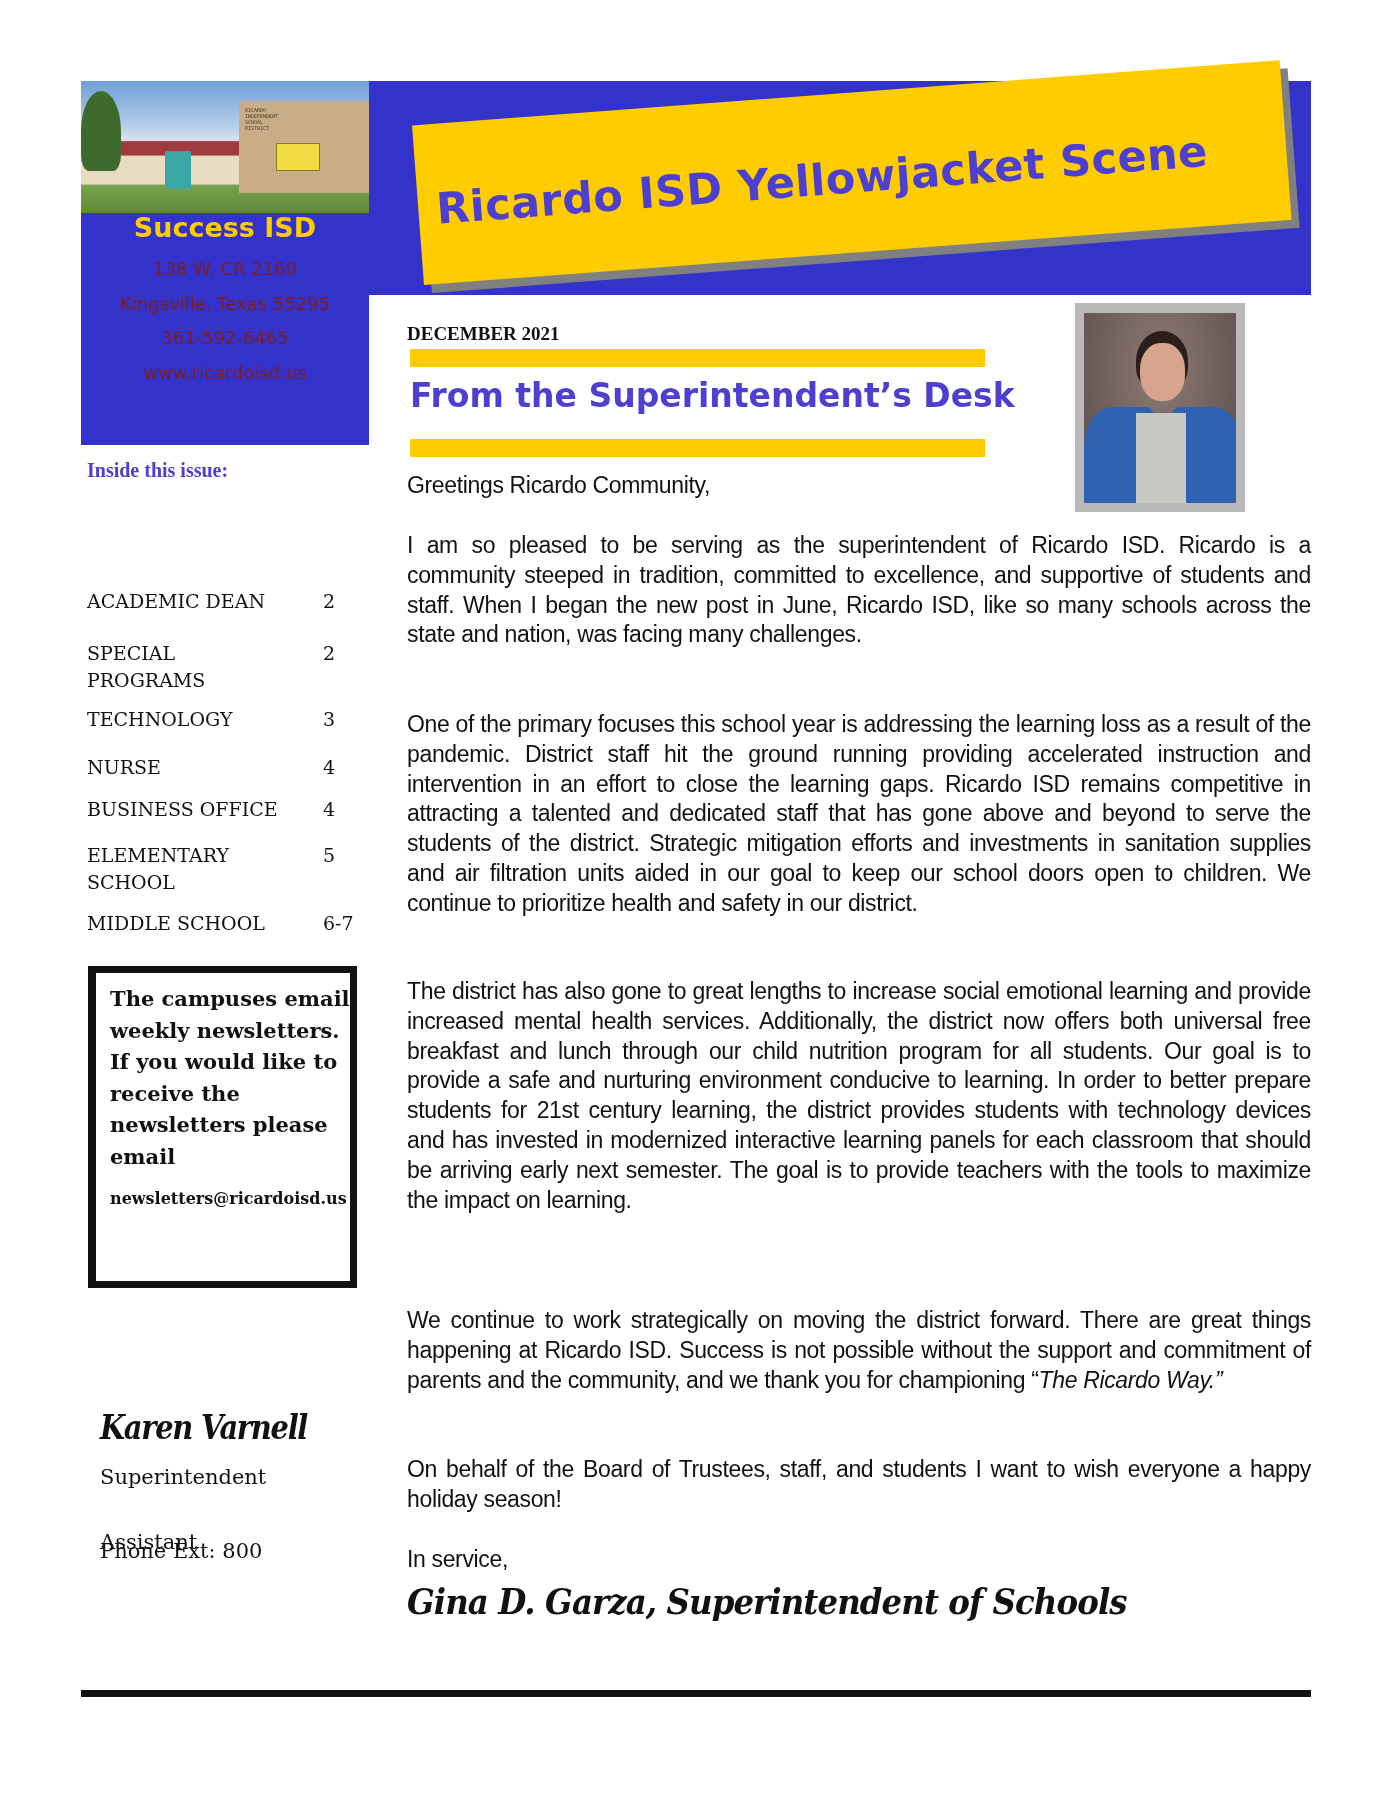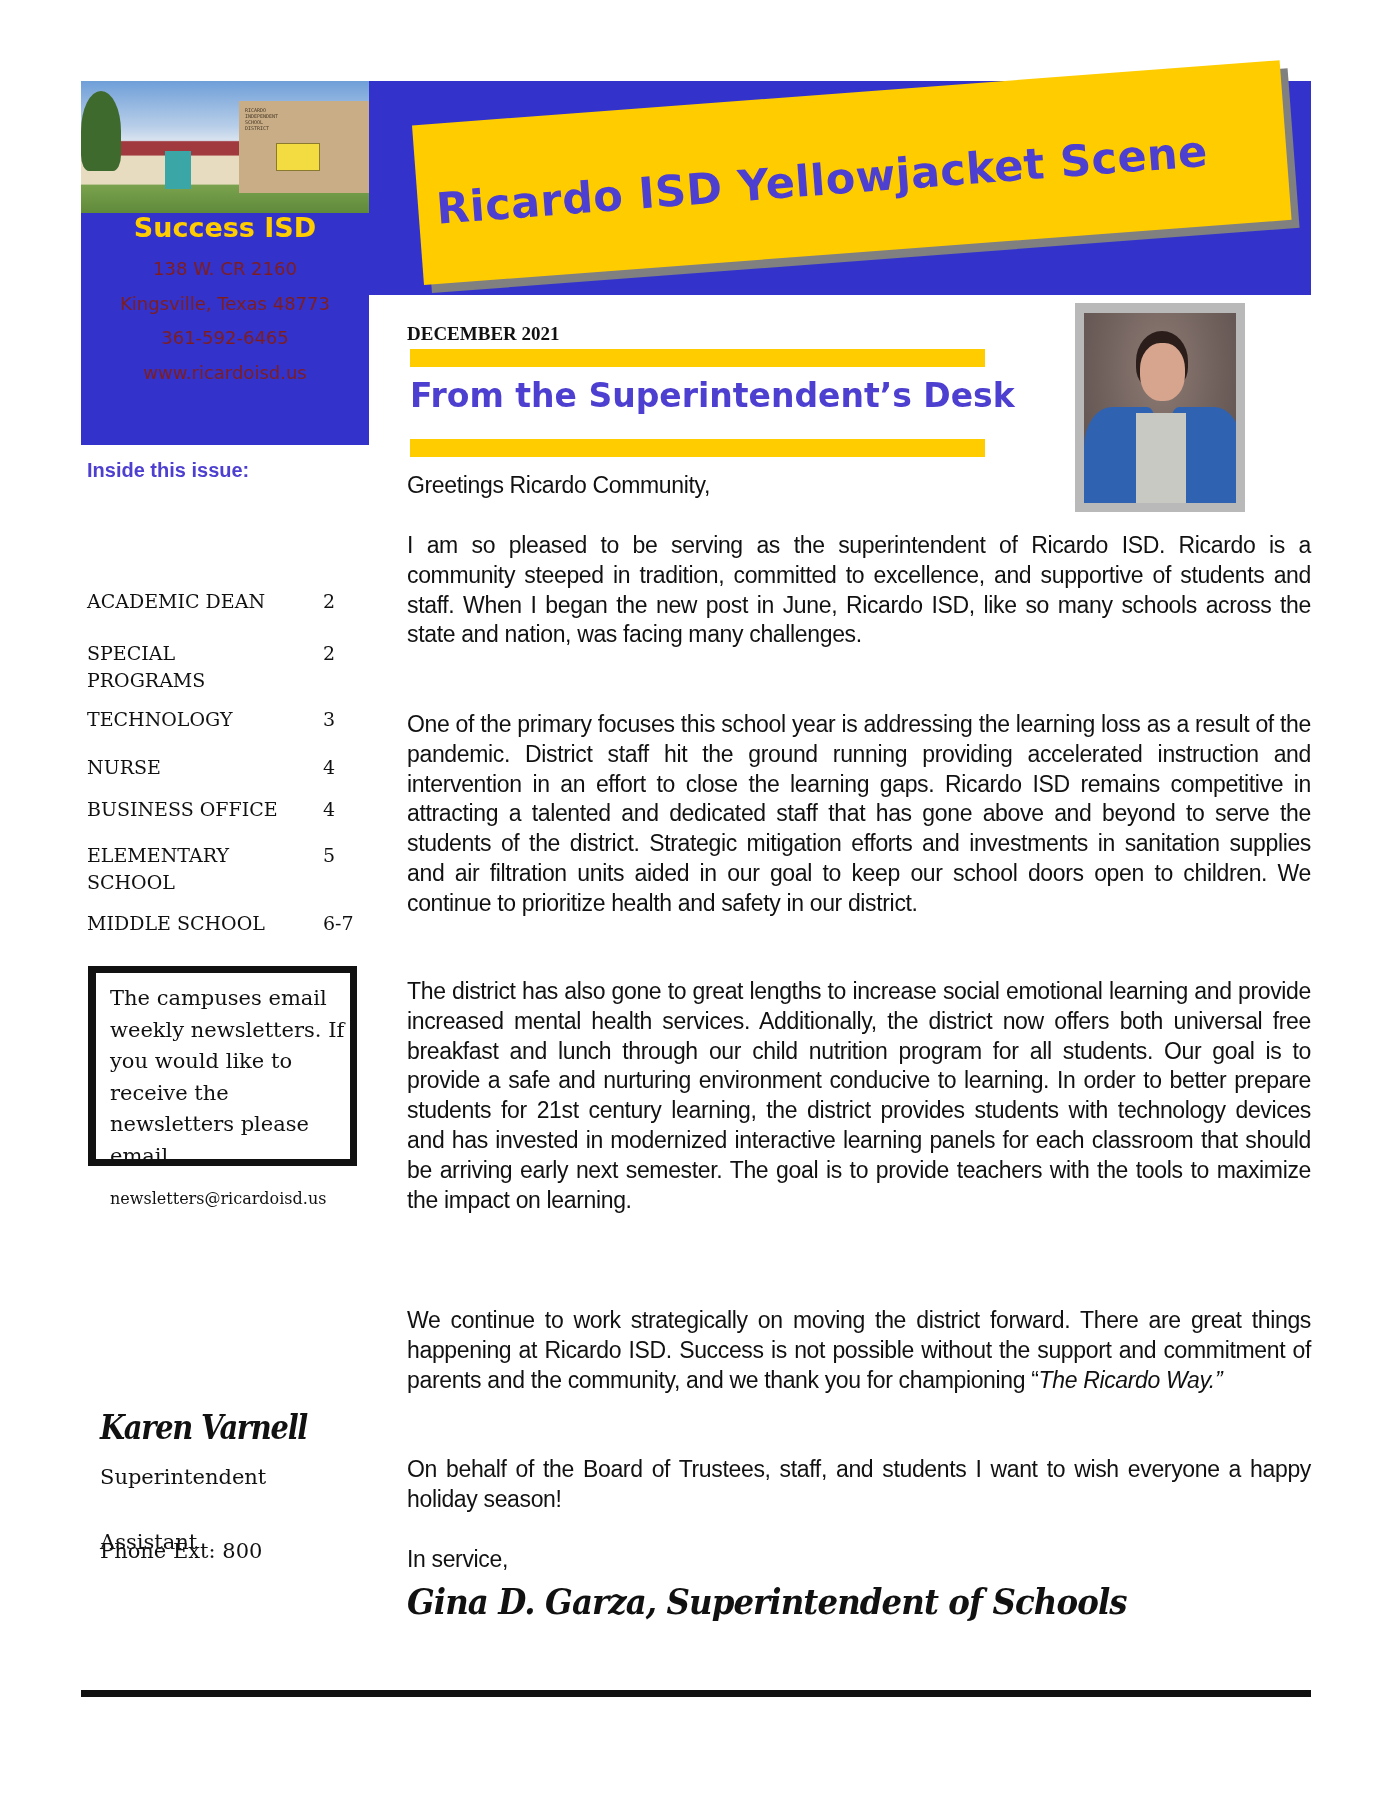--- a/index.html
+++ b/index.html
@@ -15,27 +15,27 @@
   .school-photo .bldg-text { position: absolute; left: 164px; top: 26px; font-family: "DejaVu Sans Mono", monospace; font-size: 5px; line-height: 6px; color: #4a3b28; white-space: pre; }
 
   .side-title { position: absolute; left: 81px; width: 288px; top: 212px; text-align: center; color: #ffcc00; font-family: "DejaVu Sans", sans-serif; font-weight: bold; font-size: 27px; }
   .side-line { position: absolute; left: 81px; width: 288px; text-align: center; color: #7f1d1d; font-family: "DejaVu Sans", sans-serif; font-size: 18px; }
 
   .header-band { position: absolute; left: 369px; top: 81px; width: 942px; height: 214px; background: #3333cc; }
   .banner-shadow { position: absolute; left: 432px; top: 133px; width: 870px; height: 160px; background: #808080; transform: rotate(-4.3deg); transform-origin: left bottom; }
   .banner { position: absolute; left: 424px; top: 125px; width: 870px; height: 160px; background: #ffcc00; transform: rotate(-4.3deg); transform-origin: left bottom; }
   .banner-title { position: absolute; left: 18px; top: 60px; font-family: "DejaVu Sans", sans-serif; font-weight: bold; font-size: 43px; color: #4d3fcf; white-space: nowrap; letter-spacing: 0.5px; }
 
-  .inside-label { position: absolute; left: 87px; top: 459px; font-family: Liberation Sans, sans-serif; font-weight: bold; font-size: 20px; color: #4d3fcf; }
+  .inside-label { position: absolute; left: 87px; top: 459px; font-family: Liberation Serif, serif; font-weight: bold; font-size: 20px; color: #4d3fcf; }
   .toc { position: absolute; left: 87px; top: 588px; width: 275px; font-family: "DejaVu Serif", serif; font-size: 19px; color: #111; }
   .toc-row { position: absolute; left: 0; width: 275px; }
   .toc-label { position: absolute; left: 0; width: 215px; line-height: 27px; }
   .toc-page { position: absolute; left: 236px; line-height: 27px; }
 
-  .notice-box { position: absolute; left: 88px; top: 966px; width: 269px; height: 200px; border: 7px solid #111; border-left-width: 8px; box-sizing: border-box; }
+  .notice-box { position: absolute; left: 88px; top: 966px; width: 269px; height: 322px; border: 7px solid #111; border-left-width: 8px; box-sizing: border-box; font-weight: bold; }
   .notice-text { position: absolute; left: 14px; top: 10px; width: 240px; font-family: "DejaVu Serif", serif; font-size: 21px; line-height: 31.5px; color: #111; }
   .notice-email { position: absolute; left: 14px; top: 216px; font-family: "DejaVu Serif", serif; font-size: 16px; color: #111; }
 
   .asst-name { position: absolute; left: 100px; top: 1407px; font-family: "DejaVu Serif", serif; font-style: italic; font-weight: bold; font-size: 34px; letter-spacing: -1.5px; color: #111; transform: scaleX(0.85); transform-origin: left; }
   .asst-line { position: absolute; left: 100px; font-family: "DejaVu Serif", serif; font-size: 21px; color: #111; }
 
   .date-line { position: absolute; left: 407px; top: 323px; font-family: "Liberation Serif", serif; font-weight: bold; font-size: 19px; color: #111; }
   .yellow-bar { position: absolute; left: 410px; width: 575px; height: 18px; background: #ffcc00; }
   .desk-title { position: absolute; left: 410px; top: 376px; font-family: "DejaVu Sans", sans-serif; font-weight: bold; font-size: 33px; color: #4d3fcf; white-space: nowrap; }
 
@@ -63,21 +63,21 @@
   <div class="bldg"></div>
   <div class="bldg-text">RICARDO
 INDEPENDENT
 SCHOOL
 DISTRICT</div>
   <div class="sign"></div>
   <div class="door"></div>
 </div>
 <div class="side-title">Success ISD</div>
 <div class="side-line" style="top:258px;">138 W. CR 2160</div>
-<div class="side-line" style="top:293px;">Kingsville, Texas 48773</div>
+<div class="side-line" style="top:293px;">Kingsville, Texas 55295</div>
 <div class="side-line" style="top:327px;">361-592-6465</div>
 <div class="side-line" style="top:362px;">www.ricardoisd.us</div>
 
 <div class="header-band"></div>
 <div class="banner-shadow"></div>
 <div class="banner">
   <div class="banner-title">Ricardo ISD Yellowjacket Scene</div>
 </div>
 
 <div class="inside-label">Inside this issue:</div>

